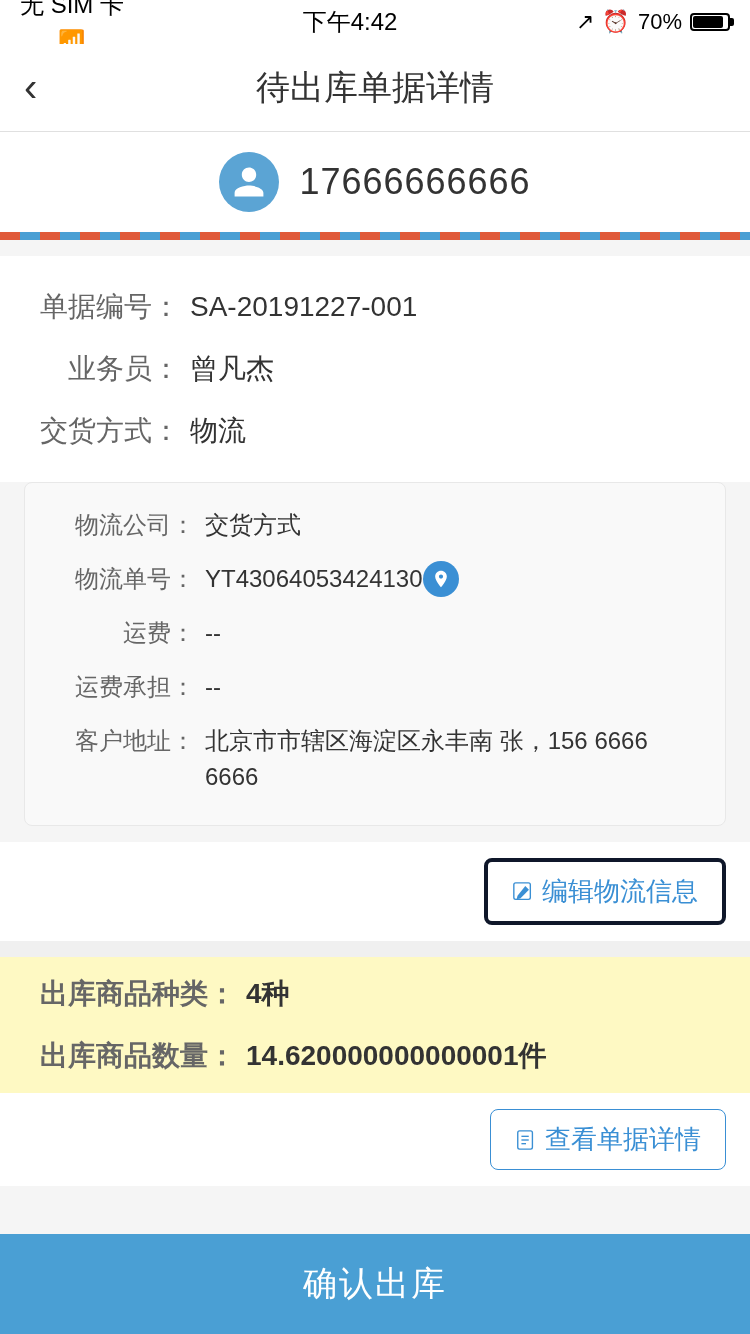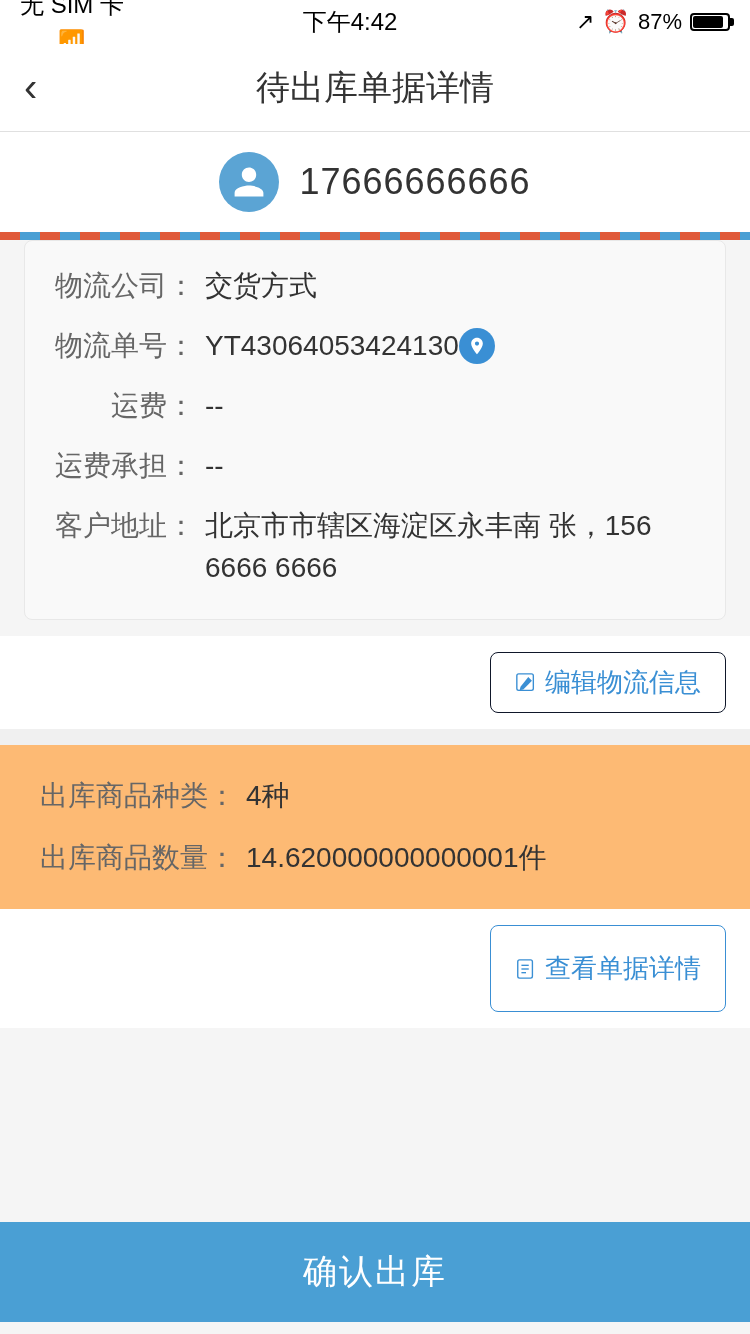--- a/index.html
+++ b/index.html
@@ -151,21 +151,21 @@
     .logistics-card {
       background: #f9f9f9;
       border: 1px solid #e8e8e8;
       border-radius: 8px;
       margin: 0 24px 16px;
       padding: 24px 30px;
     }
     .logistics-row {
       display: flex;
       margin-bottom: 18px;
-      font-size: 28px;
+      font-size: 24px;
       line-height: 1.5;
       align-items: flex-start;
     }
     .logistics-row:last-child { margin-bottom: 6px; }
     .logistics-label {
       color: #666;
       flex-shrink: 0;
       text-align: right;
       min-width: 140px;
     }
@@ -192,69 +192,70 @@
     .location-icon svg { width: 20px; height: 20px; fill: #fff; }
 
     
     .edit-logistics-btn {
       display: flex;
       justify-content: flex-end;
       padding: 16px 24px;
       background: #fff;
     }
     .btn-edit {
-      border: 1px solid #0f172a;
+      border: 4px solid #0f172a;
       color: #3a8fd4;
       background: #fff;
       border-radius: 8px;
       padding: 12px 24px;
       font-size: 26px;
       display: flex;
       align-items: center;
       gap: 8px;
       cursor: pointer;
     }
     .btn-edit svg { width: 22px; height: 22px; fill: #3a8fd4; }
 
     .section-divider {
       height: 16px;
       background: #f0f0f0;
     }
 
     
     .goods-section {
-      background: #fdba74;
-      padding: 30px 40px;
+      background: #fef9c3;
+      padding: 16px 40px;
+      font-weight: bold;
     }
 
     
     .view-detail-btn {
       display: flex;
       justify-content: flex-end;
       padding: 16px 24px;
       background: #fff;
     }
     .btn-view {
       border: 1px solid #3a8fd4;
       color: #3a8fd4;
       background: #fff;
       border-radius: 8px;
-      padding: 25px 24px;
+      padding: 12px 24px;
       font-size: 26px;
       display: flex;
       align-items: center;
       gap: 8px;
       cursor: pointer;
     }
     .btn-view svg { width: 22px; height: 22px; fill: #3a8fd4; }
 
     
     .bottom-bar {
       position: fixed;
-      bottom: 12px;
+      bottom: 0;
       left: 0;
       width: 750px;
       background: #4a9fd4;
       height: 100px;
       display: flex;
       align-items: center;
       justify-content: center;
     }
     .confirm-btn {
       color: #fff;
@@ -277,21 +278,21 @@
 
 <div class="status-bar">
   <div class="status-left">
     <span>无 SIM 卡</span>
     <span class="wifi-icon">📶</span>
   </div>
   <div>下午4:42</div>
   <div class="status-right">
     <span>↗</span>
     <span>⏰</span>
-    <span>87%</span>
+    <span>70%</span>
     <div class="battery-bar">
       <div class="battery-fill"></div>
     </div>
   </div>
 </div>
 
 <div class="nav-bar">
   <div class="nav-back">‹</div>
   <div class="nav-title">待出库单据详情</div>
 </div>
@@ -302,20 +303,34 @@
     <div class="customer-avatar">
       <svg viewBox="0 0 24 24">
         <path d="M12 12c2.7 0 4.8-2.1 4.8-4.8S14.7 2.4 12 2.4 7.2 4.5 7.2 7.2 9.3 12 12 12zm0 2.4c-3.2 0-9.6 1.6-9.6 4.8v2.4h19.2v-2.4c0-3.2-6.4-4.8-9.6-4.8z"></path>
       </svg>
     </div>
     <div class="customer-phone">17666666666</div>
   </div>
 
   <div class="dashed-divider"></div>
 
+  <div class="info-section">
+    <div class="info-row">
+      <span class="info-label">单据编号：</span>
+      <span class="info-value">SA-20191227-001</span>
+    </div>
+    <div class="info-row">
+      <span class="info-label">业务员：</span>
+      <span class="info-value">曾凡杰</span>
+    </div>
+    <div class="info-row">
+      <span class="info-label">交货方式：</span>
+      <span class="info-value">物流</span>
+    </div>
+  </div>
 
   <div class="logistics-card">
     <div class="logistics-row">
       <span class="logistics-label">物流公司：</span>
       <span class="logistics-value">交货方式</span>
     </div>
     <div class="logistics-row">
       <span class="logistics-label">物流单号：</span>
       <span class="logistics-value">
         <span class="logistics-tracking">

